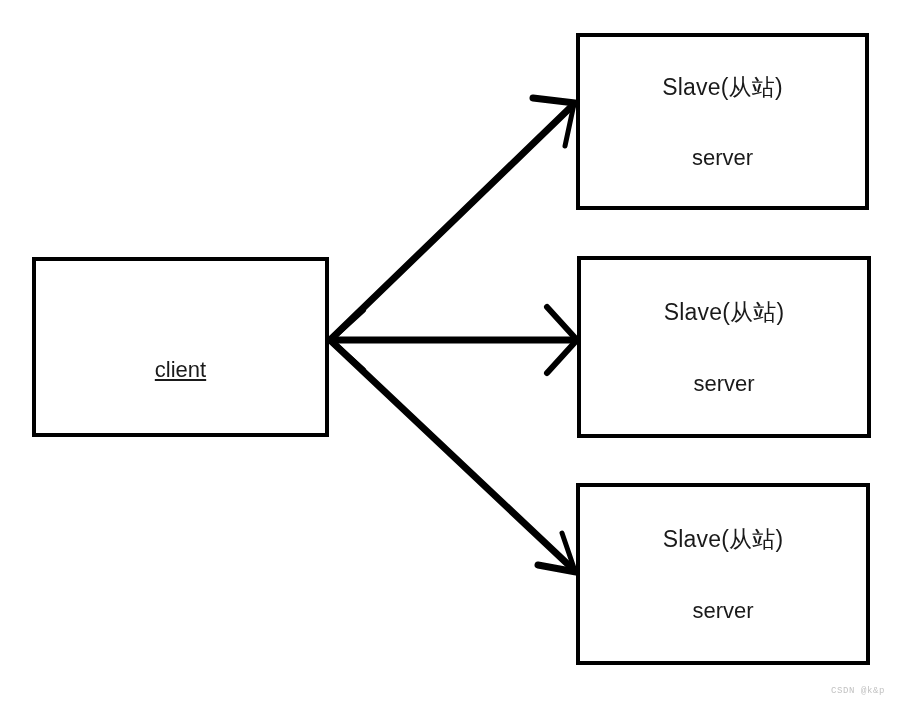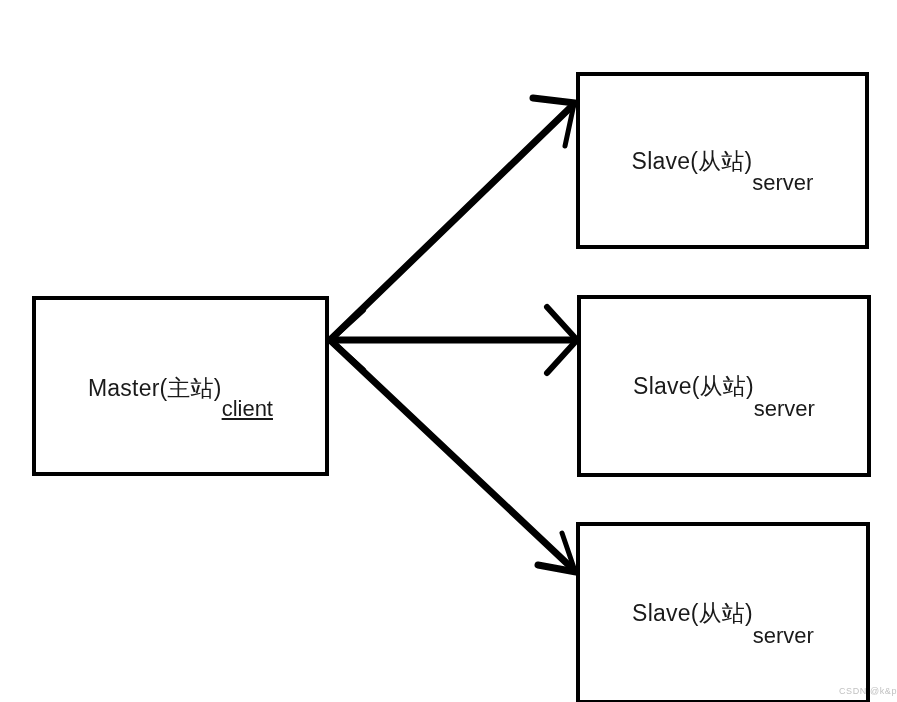--- a/index.html
+++ b/index.html
@@ -16,24 +16,23 @@
     height: 702px;
     background: #ffffff;
     overflow: hidden;
   }
   .node-box {
     position: absolute;
     box-sizing: border-box;
     background: #ffffff;
     border: 4px solid #000000;
     display: flex;
-    flex-direction: row;
+    flex-direction: column;
     align-items: center;
     justify-content: center;
-    margin-top: 39px;
   }
   .node-title {
     font-size: 23px;
     color: #1a1a1a;
     line-height: 1.1;
     letter-spacing: 0.2px;
     white-space: nowrap;
   }
   .node-role {
     font-size: 22px;
@@ -50,27 +49,27 @@
   #connector-layer {
     position: absolute;
     left: 0;
     top: 0;
     width: 897px;
     height: 702px;
     pointer-events: none;
   }
   .watermark {
     position: absolute;
-    right: 0;
+    right: 12px;
     bottom: 6px;
     font-size: 9px;
     color: #c2c2c2;
     letter-spacing: 0.6px;
     white-space: nowrap;
-    font-family: Liberation Sans, sans-serif;
+    font-family: Liberation Mono, monospace;
   }
 </style>
 </head>
 <body>
 
 <div id="canvas">
 
   <svg id="connector-layer" viewBox="0 0 897 702">
 
     <g>
@@ -95,21 +94,20 @@
     </g>
 
     <g>
       <line x1="330" y1="340" x2="363" y2="310" stroke="#000000" stroke-width="6" stroke-linecap="round"></line>
       <line x1="330" y1="340" x2="363" y2="370" stroke="#000000" stroke-width="6" stroke-linecap="round"></line>
       <circle cx="330" cy="340" r="4" fill="#000000"></circle>
     </g>
   </svg>
 
   <div id="master-node" class="node-box" style="left:32px; top:257px; width:297px; height:180px;">
-    <div class="node-title">Master(主站)</div>
     <div class="node-role">client</div>
   </div>
 
   <div class="node-box slave-node" style="left:576px; top:33px; width:293px; height:177px;">
     <div class="node-title">Slave(从站)</div>
     <div class="node-role">server</div>
   </div>
 
   <div class="node-box slave-node" style="left:577px; top:256px; width:294px; height:182px;">
     <div class="node-title">Slave(从站)</div>

